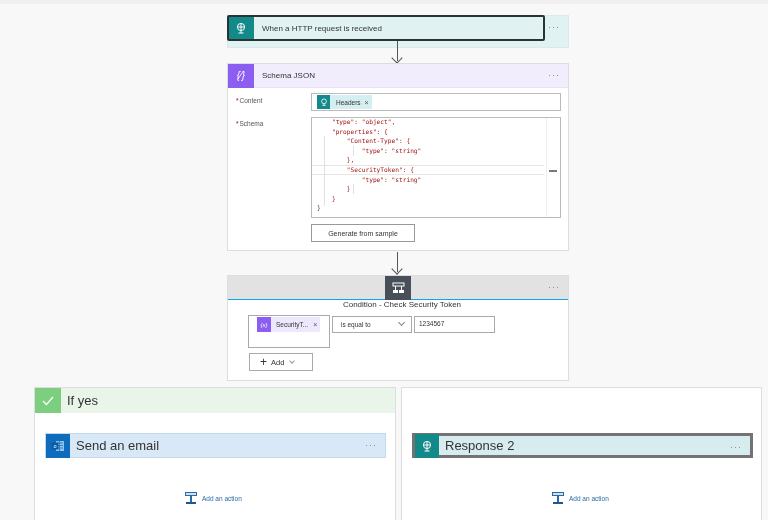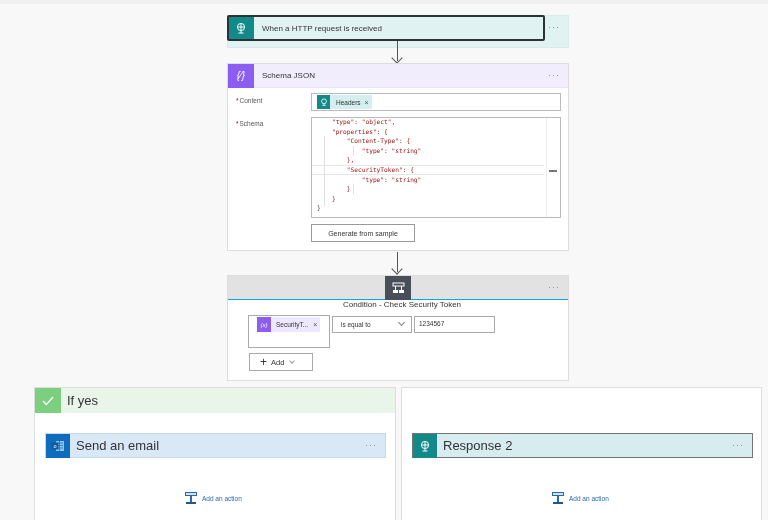--- a/index.html
+++ b/index.html
@@ -65,21 +65,21 @@
   #no { left: 401px; width: 361px; }
   .branch-header { height: 25px; display: flex; align-items: center; }
   #yes .branch-header { background: #e8f5e8; }
   #no .branch-header { background: #fde7e7; }
   .branch-icon { width: 26px; height: 25px; display: flex; align-items: center; justify-content: center; color: #fff; font-size: 13px; }
   #yes .branch-icon { background: #7ccf7e; }
   #no .branch-icon { background: #f2827c; }
   .branch-title { margin-left: 6px; font-size: 13px; color: #333; }
   .action { position: absolute; left: 10px; top: 45px; width: 341px; height: 25px; display: flex; align-items: center; }
   #yes .action { background: #d8e8f7; border: 1px solid #c5d9ec; }
-  #no .action { background: #d7ecef; border: 1px solid #737373; }
+  #no .action { background: #d7ecef; border: 3px solid #737373; }
   .action .card-icon { height: 24px; width: 24px; }
   #yes .action .card-icon { background: #0f6cbd; }
   #no .action .card-icon { background: #138a8a; }
   .action .card-title { font-size: 13px; margin-left: 6px; }
   .add-action { position: absolute; top: 104px; display: flex; align-items: center; font-size: 6.5px; color: #2b6aa8; }
   #yes .add-action { left: 150px; }
   #no .add-action { left: 150px; }
   .add-action .aicon { width: 12px; height: 12px; margin-right: 5px; position: relative; }
   .add-action .aicon .t { position: absolute; left: 0; top: 0; width: 12px; height: 4px; border: 1px solid #2b6aa8; background: #cfe0f0; }
   .add-action .aicon .s { position: absolute; left: 5px; top: 4px; width: 1.5px; height: 6px; background: #2b6aa8; }

